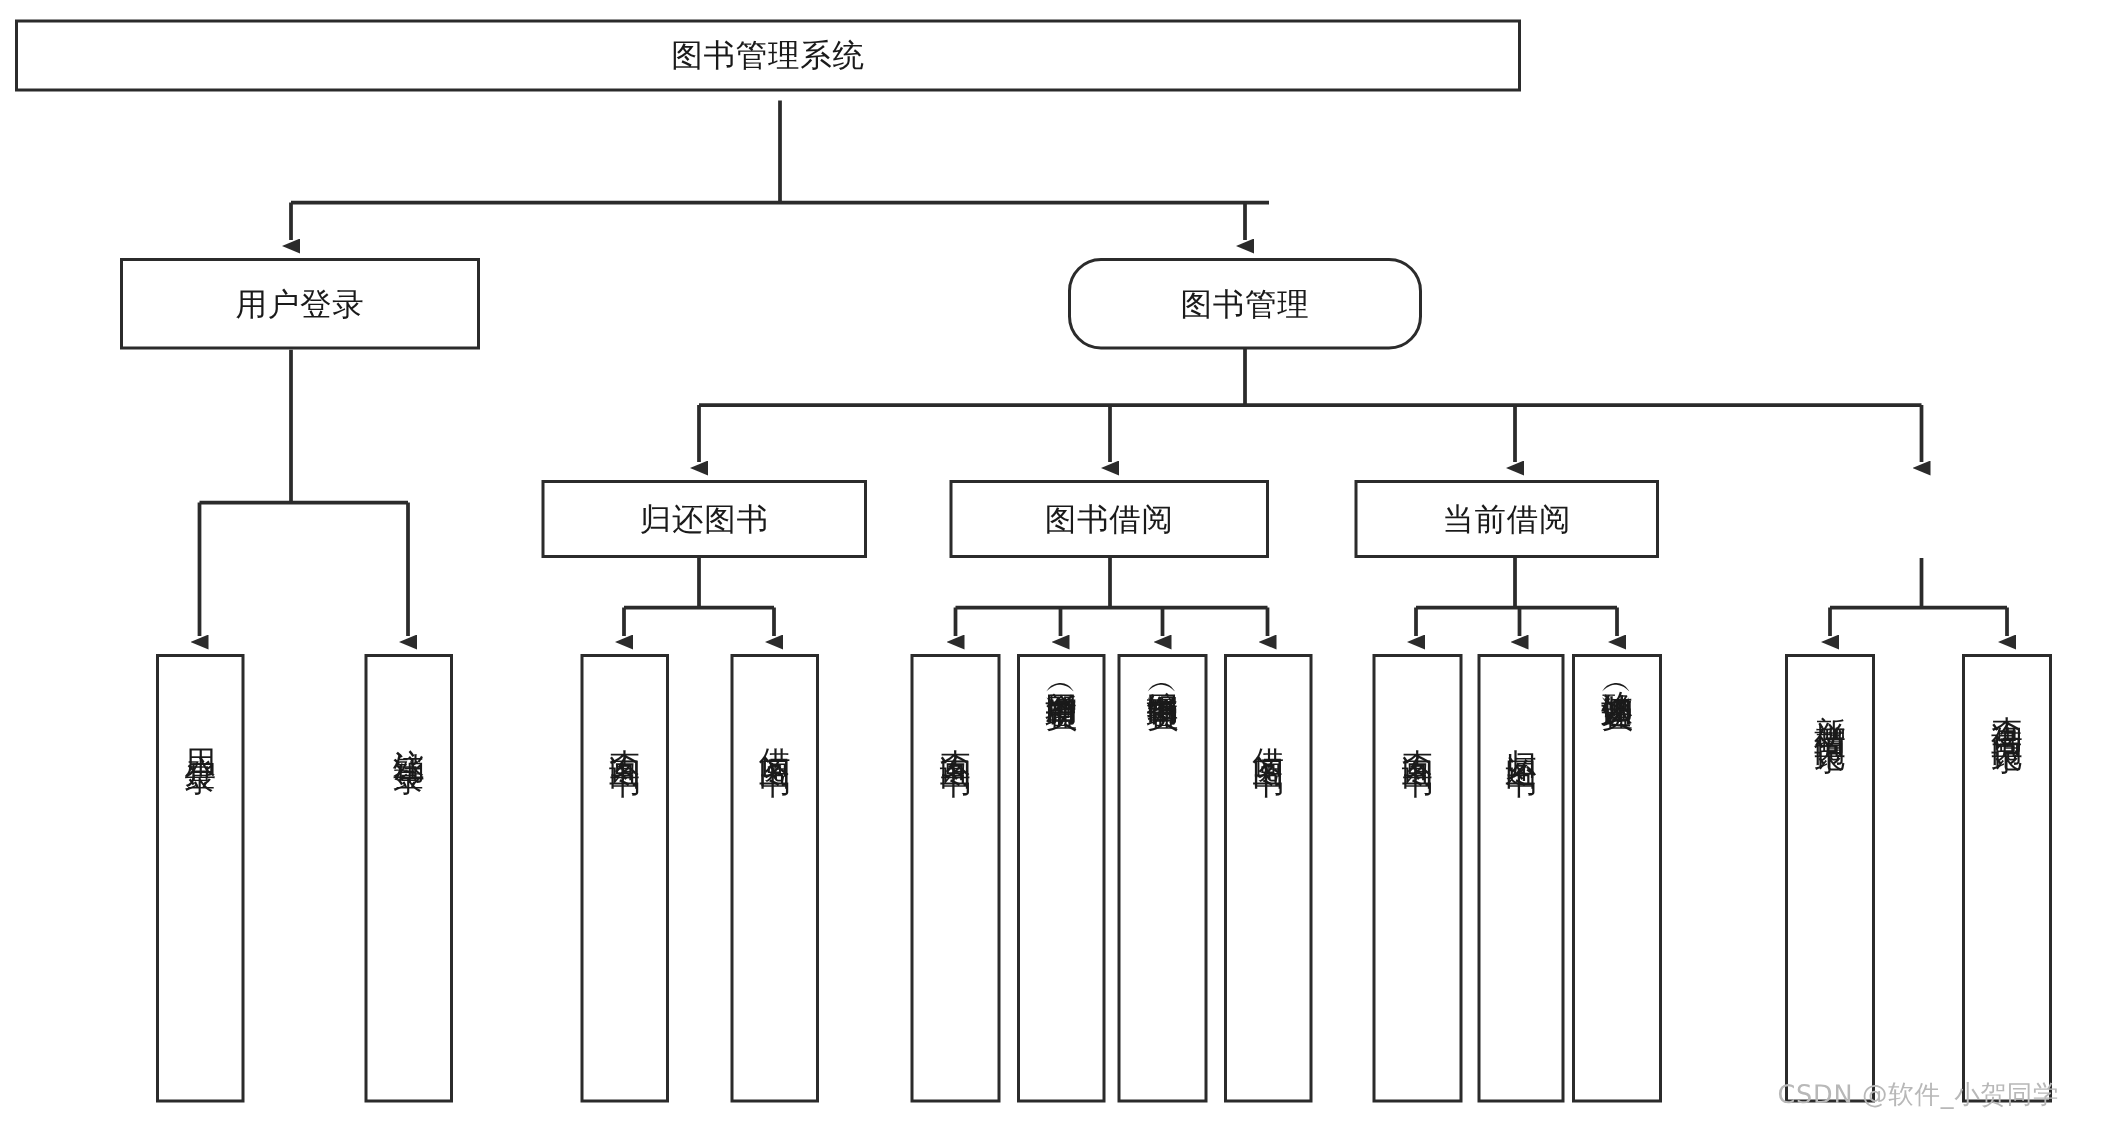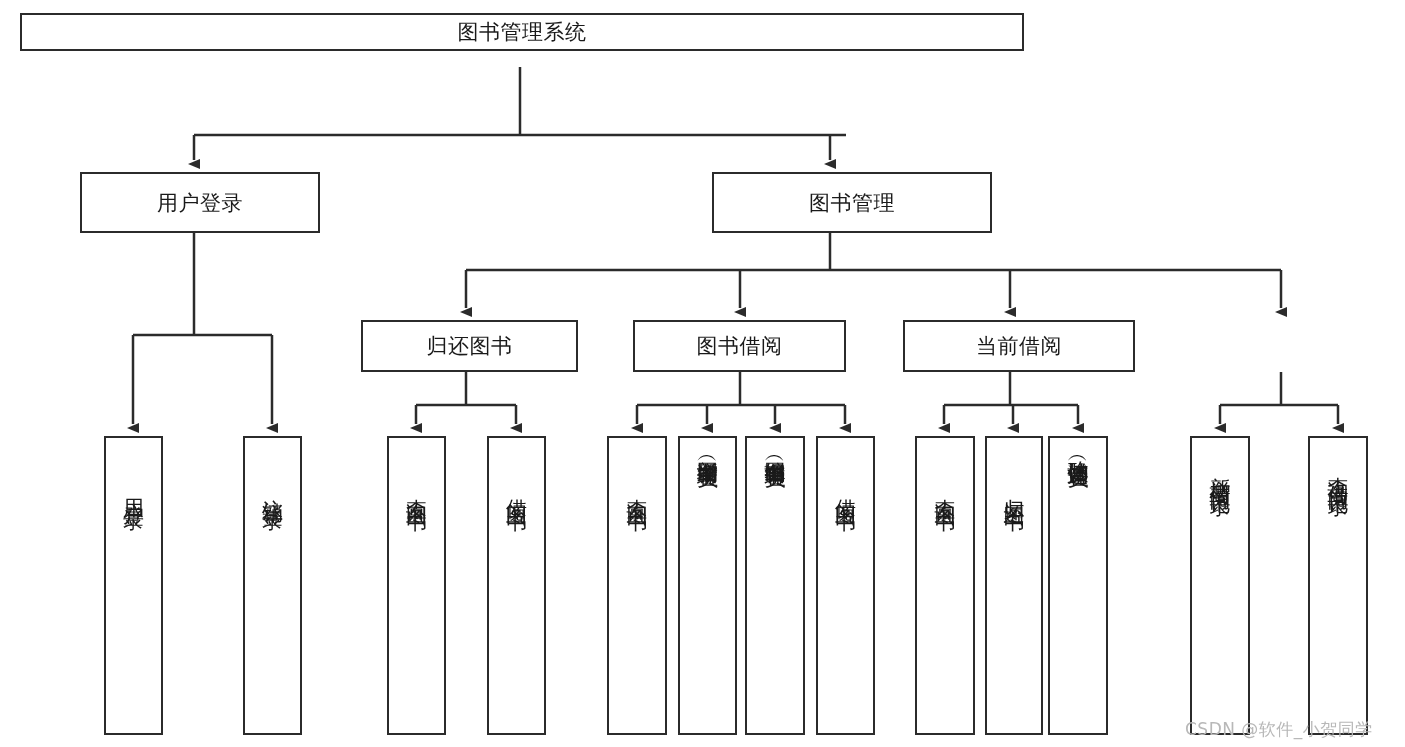--- a/index.html
+++ b/index.html
@@ -120,41 +120,41 @@
       <path d="M1013,405 L1013,424" marker-end="url(#arrow)"></path>
       <path d="M1078,405 L1078,424" marker-end="url(#arrow)"></path>
 
       <path d="M1281,372 L1281,405"></path>
       <path d="M1220,405 L1338,405"></path>
       <path d="M1220,405 L1220,424" marker-end="url(#arrow)"></path>
       <path d="M1338,405 L1338,424" marker-end="url(#arrow)"></path>
     </g>
   </svg>
 
-  <div class="node h" style="left:20px; top:13px; width:1004px; height:38px;">
+  <div class="node h" style="left:10px; top:13px; width:1004px; height:48px;">
     <span>图书管理系统</span>
   </div>
 
   <div class="node h" style="left:80px; top:172px; width:240px; height:61px;">
     <span>用户登录</span>
   </div>
 
-  <div class="node h" style="left:712px; top:172px; width:280px; height:61px;">
+  <div class="node h" style="left:712px; top:172px; width:236px; height:61px;border-radius:22px;">
     <span>图书管理</span>
   </div>
 
   <div class="node h" style="left:361px; top:320px; width:217px; height:52px;">
     <span>归还图书</span>
   </div>
 
   <div class="node h" style="left:633px; top:320px; width:213px; height:52px;">
     <span>图书借阅</span>
   </div>
 
-  <div class="node h" style="left:903px; top:320px; width:232px; height:52px;">
+  <div class="node h" style="left:903px; top:320px; width:203px; height:52px;">
     <span>当前借阅</span>
   </div>
 
 
   <div class="node v mid" style="left:104px; top:436px; width:59px; height:299px;">
     <span class="vtext">用户登录</span>
   </div>
 
   <div class="node v mid" style="left:243px; top:436px; width:59px; height:299px;">
     <span class="vtext">注销登录</span>

